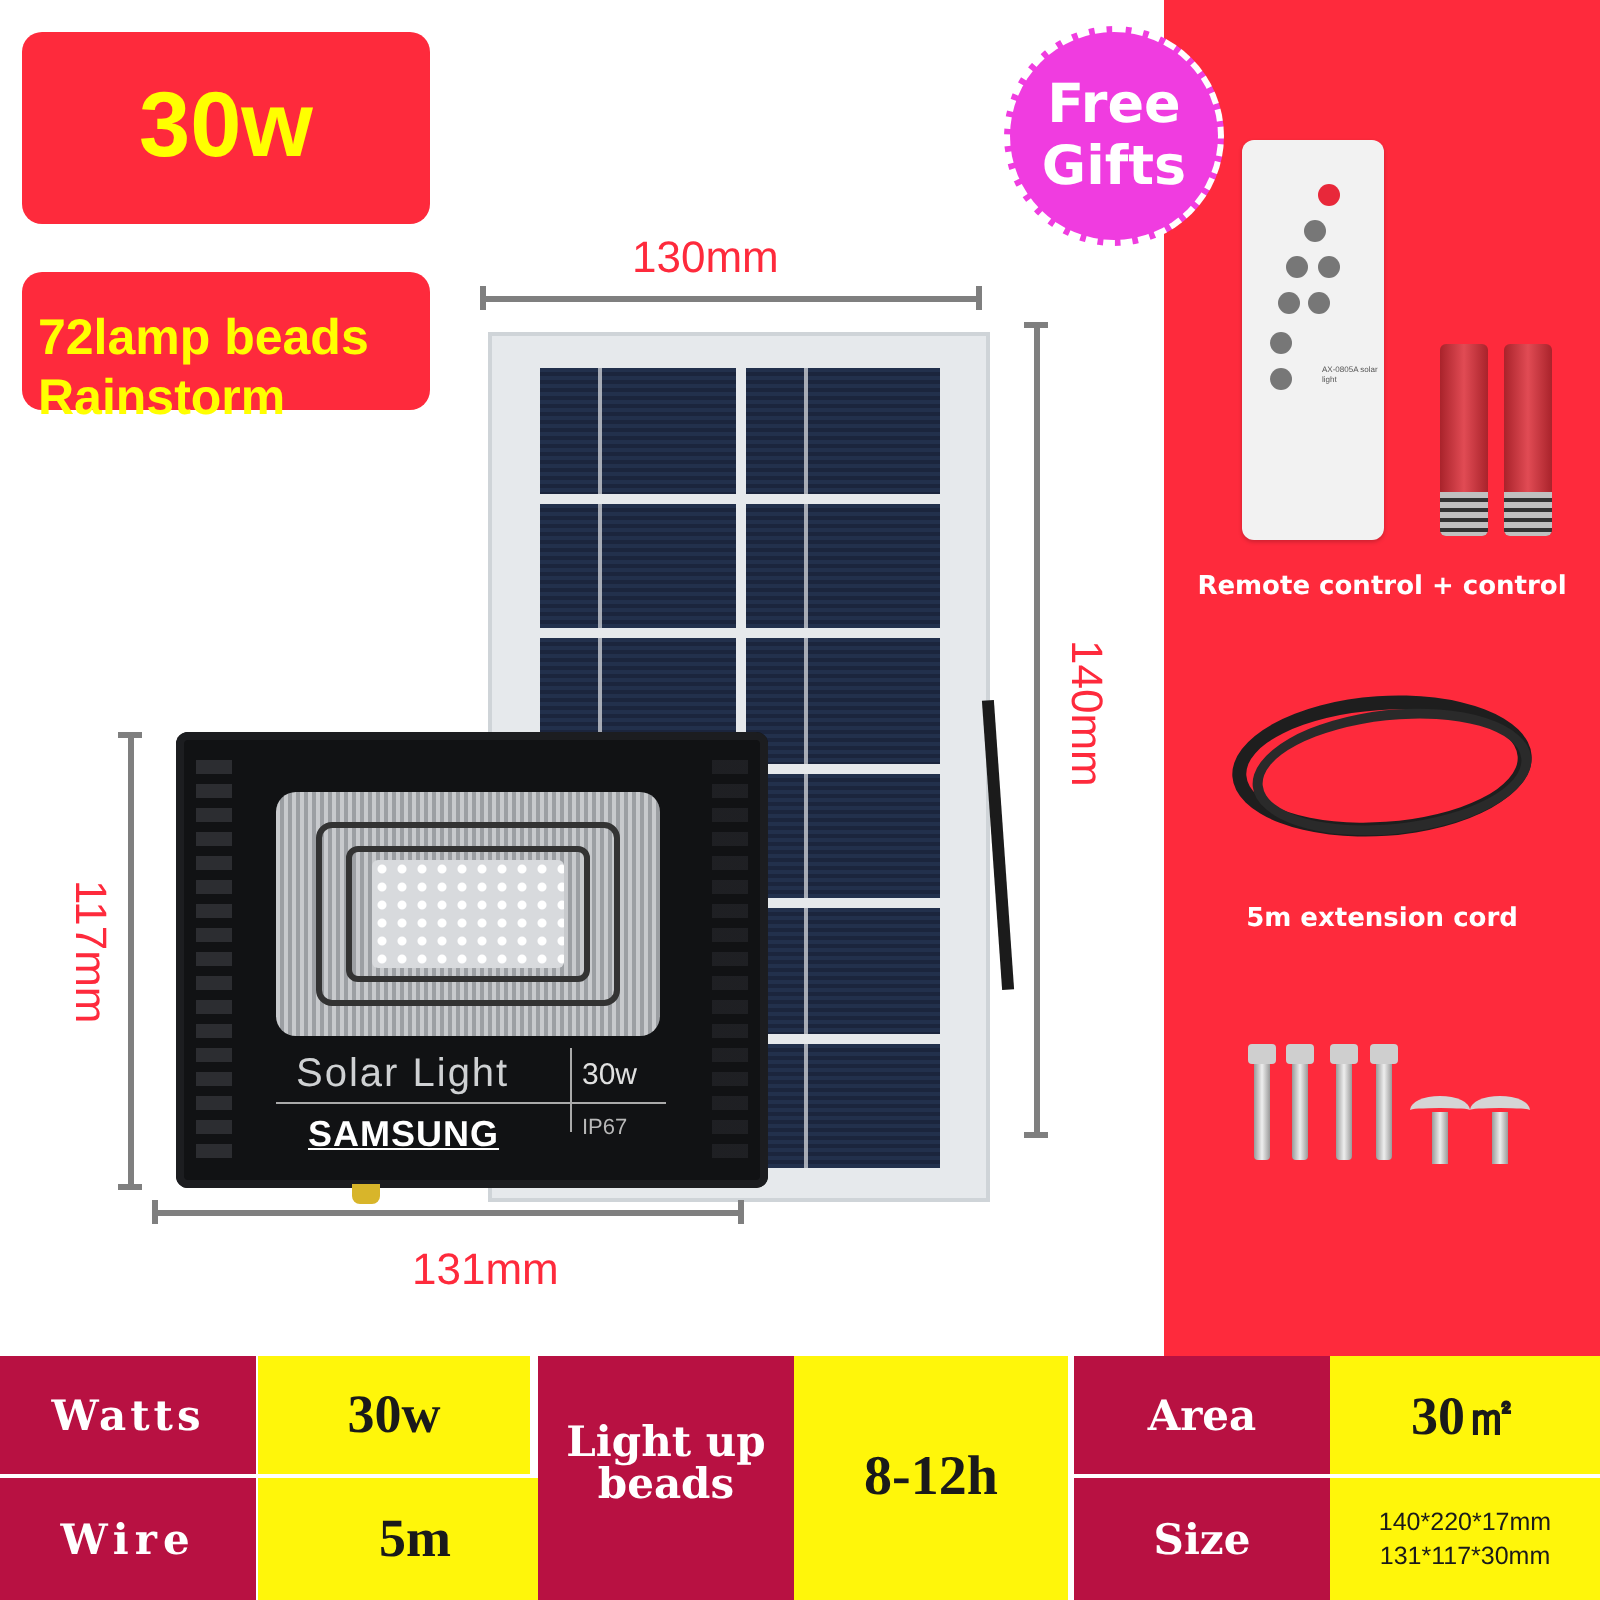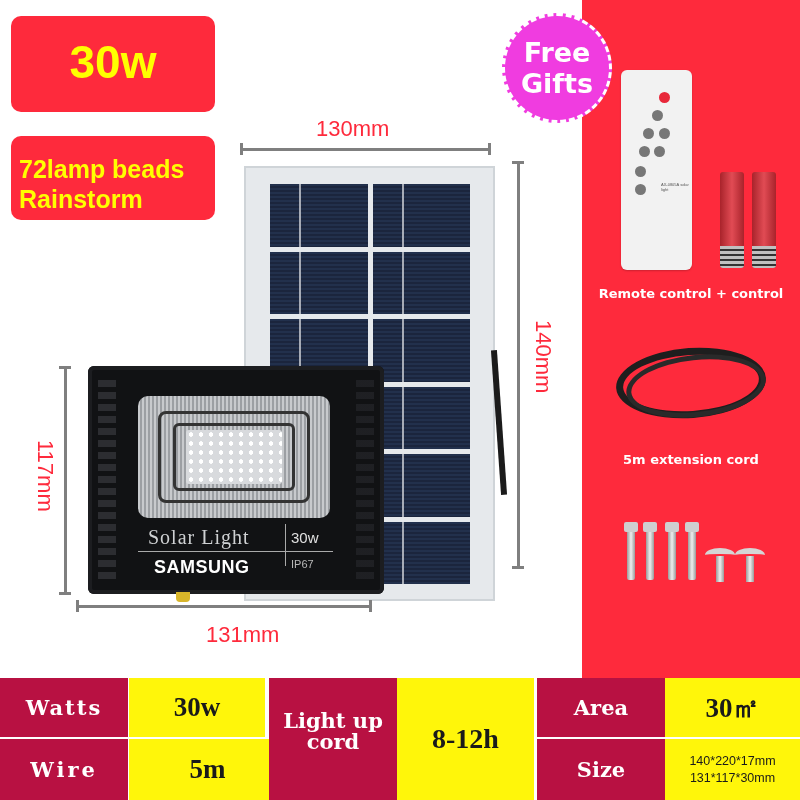--- a/index.html
+++ b/index.html
@@ -8,21 +8,21 @@
 
     .abs { position: absolute; }
 
     
     .badge-red {
       position: absolute; background: #fe2a3c; border-radius: 10px;
       color: #ffff00; font-family: "Liberation Sans", sans-serif; font-weight: bold;
     }
     .badge-watt { left: 11px; top: 16px; width: 204px; height: 96px;
       font-size: 46px; display: flex; align-items: center; justify-content: center; padding-bottom: 4px; }
-    .badge-beads { left: 11px; top: 136px; width: 204px; height: 84px;
+    .badge-beads { left: 11px; top: 136px; width: 204px; height: 69px;
       font-size: 25px; line-height: 30px; padding: 18px 0 0 8px; }
 
     
     .right-panel { position: absolute; left: 582px; top: 0; width: 218px; height: 678px; background: #fe2a3c; }
     .panel-caption { position: absolute; width: 218px; left: 0; text-align: center;
       color: #ffffff; font-weight: bold; font-family: "DejaVu Sans", sans-serif; font-size: 13px; }
 
     
     .free-gifts {
       position: absolute; left: 502px; top: 13px; width: 110px; height: 110px; border-radius: 50%;
@@ -58,25 +58,25 @@
     .reflector { position: absolute; left: 50px; top: 30px; width: 192px; height: 122px;
       background: repeating-linear-gradient(90deg, #c8cacd 0 2px, #9c9fa3 2px 4px); border-radius: 10px; }
     .reflector-2 { position: absolute; left: 20px; top: 15px; width: 152px; height: 92px;
       border: 3px solid #333; border-radius: 8px; }
     .reflector-3 { position: absolute; left: 35px; top: 27px; width: 122px; height: 68px;
       border: 3px solid #333; border-radius: 6px; }
     .led-board { position: absolute; left: 48px; top: 34px; width: 96px; height: 54px;
       background: #e4e6e9; border-radius: 3px;
       background-image: radial-gradient(circle, #ffffff 0 2px, transparent 2.5px);
       background-size: 10px 9px; background-color: #d8dadd; }
-    .flood-title { position: absolute; left: 60px; top: 160px; color: #cfd1d3; font-size: 20px; letter-spacing: 1px; font-family: Liberation Serif, serif; }
+    .flood-title { position: absolute; left: 60px; top: 160px; color: #cfd1d3; font-size: 20px; letter-spacing: 1px; }
     .flood-divider-v { position: absolute; left: 197px; top: 158px; width: 1px; height: 42px; background: #aaa; }
     .flood-divider-h { position: absolute; left: 50px; top: 185px; width: 195px; height: 1px; background: #aaa; }
     .flood-watt { position: absolute; left: 203px; top: 163px; color: #e0e0e0; font-size: 15px; }
-    .flood-brand { position: absolute; left: 66px; top: 191px; color: #ffffff; font-size: 18px; font-weight: bold; letter-spacing: .5px; }
+    .flood-brand { position: absolute; left: 66px; top: 191px; color: #ffffff; font-size: 18px; font-weight: bold; letter-spacing: .5px; text-decoration: underline; }
     .flood-ip { position: absolute; left: 203px; top: 192px; color: #b8b8b8; font-size: 11px; }
     .flood-valve { position: absolute; left: 176px; top: 592px; width: 14px; height: 10px; background: #d8b52a; border-radius: 0 0 4px 4px; }
 
     
     .remote { position: absolute; left: 621px; top: 70px; width: 71px; height: 200px;
       background: #f2f2f2; border-radius: 6px; box-shadow: 0 1px 2px rgba(0,0,0,.2); }
     .rbtn { position: absolute; width: 11px; height: 11px; background: #777; border-radius: 50%; }
     .rbtn.red { background: #e8283a; }
     .remote-model { position: absolute; left: 40px; top: 112px; font-size: 4px; color: #555; }
 
@@ -211,21 +211,21 @@
   </div>
 
 <div class="table">
   <div class="tcell lab" style="left:0; top:0; width:128px; height:59px; font-size:21px; letter-spacing:2px;">Watts</div>
   <div class="tcell val" style="left:129px; top:0; width:136px; height:59px; font-size:27px;">30w</div>
   <div class="tcell lab" style="left:0; top:61px; width:128px; height:61px; font-size:21px; letter-spacing:3px;">Wire</div>
   <div class="tcell val" style="left:129px; top:61px; width:157px; height:61px; font-size:27px;">5m</div>
 
   <div class="tcell lab" style="left:269px; top:0; width:128px; height:122px; flex-direction:column; font-size:21px; line-height:21px; padding-bottom:16px;">
     <span>Light up</span>
-    <span>cord</span>
+    <span>beads</span>
   </div>
   <div class="tcell val" style="left:397px; top:0; width:137px; height:122px; font-size:28px;">8-12h</div>
 
   <div class="tcell lab" style="left:537px; top:0; width:128px; height:59px; font-size:21px;">Area</div>
   <div class="tcell val" style="left:665px; top:0; width:135px; height:59px; font-size:27px;">30㎡</div>
   <div class="tcell lab" style="left:537px; top:61px; width:128px; height:61px; font-size:21px;">Size</div>
   <div class="tcell val val-sans" style="left:665px; top:61px; width:135px; height:61px;">
     <span>140*220*17mm</span>
     <span>131*117*30mm</span>
   </div>

